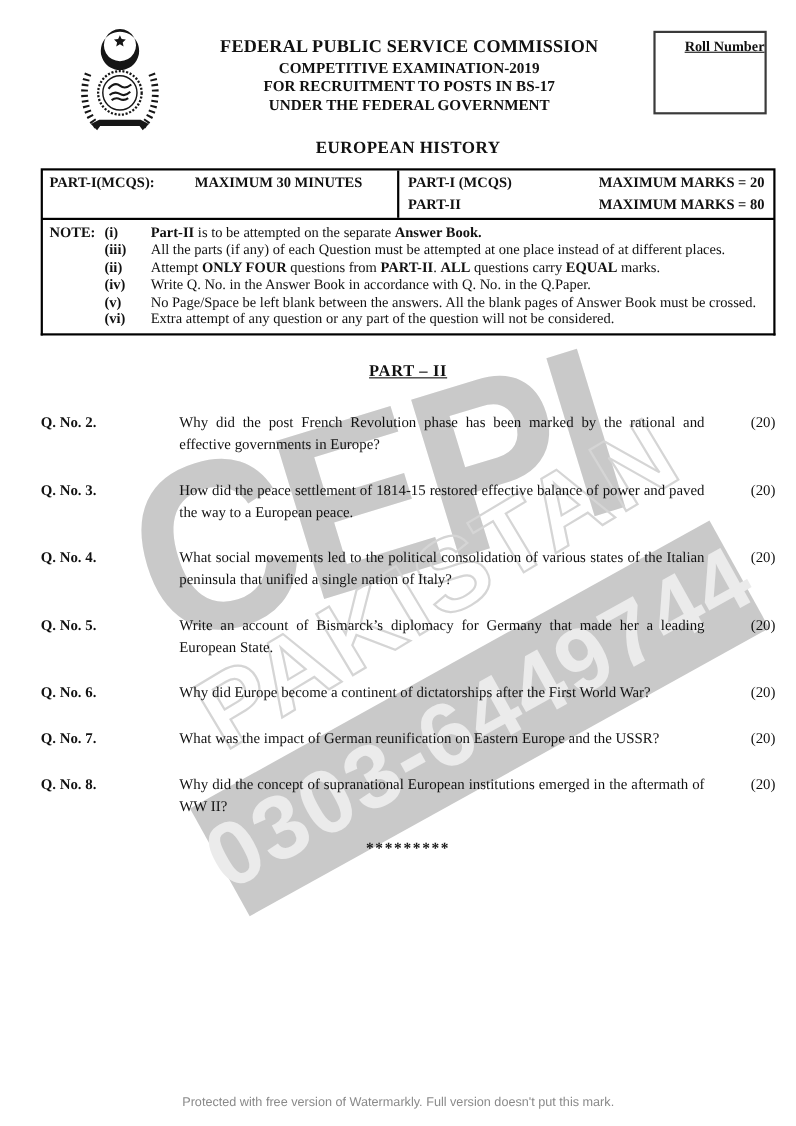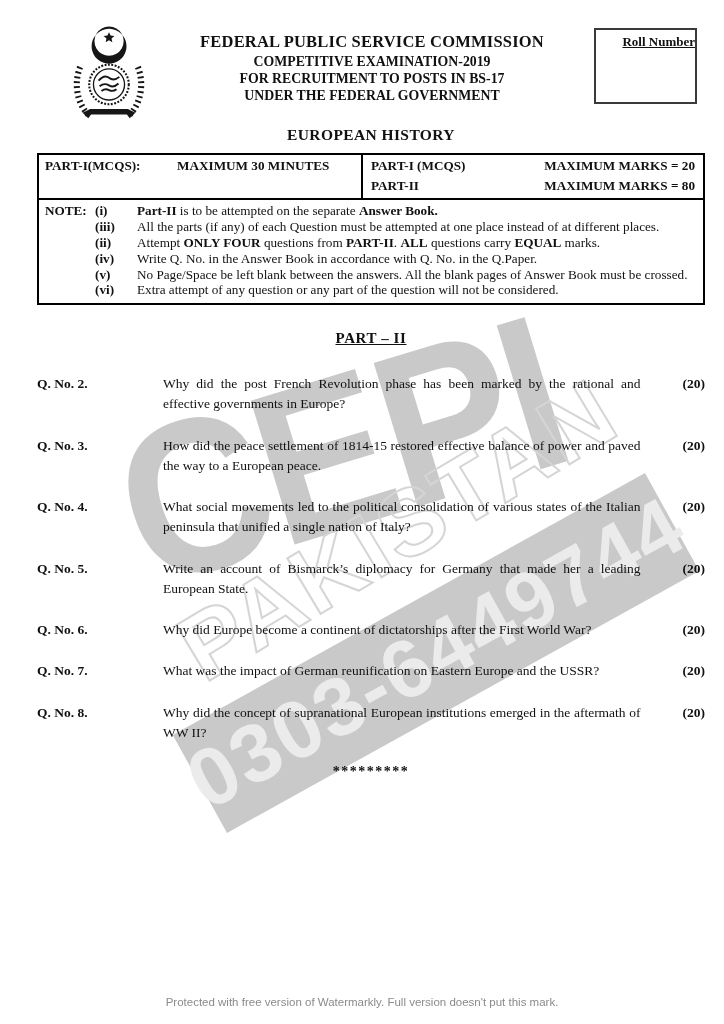--- a/index.html
+++ b/index.html
@@ -62,21 +62,21 @@
   .note-num{width:42px;font-weight:bold;flex-shrink:0;}
   .note-text{flex:1;text-align:justify;}
   .note-text b{font-weight:bold;}
   
   .part-title{text-align:center;font-size:15px;font-weight:bold;text-decoration:underline;letter-spacing:.6px;margin-top:25px;}
   
   .questions{margin-top:27px;}
   .q-row{display:flex;margin-bottom:21px;font-size:13.5px;line-height:1.5;gap:36px;}
   .q-label{width:90px;font-weight:bold;flex-shrink:0;}
   .q-text{width:517px;text-align:justify;}
-  .q-marks{flex:1;text-align:center;font-weight:bold;padding-left:6px;white-space:nowrap;}
+  .q-marks{flex:1;text-align:center;font-weight:normal;padding-left:6px;white-space:nowrap;}
   .stars{text-align:center;font-weight:bold;font-size:14px;letter-spacing:1.5px;margin-top:2px;}
   
   .footer{
     position:absolute;left:0;right:0;bottom:16px;text-align:center;z-index:1;
     font-family:"Liberation Sans","DejaVu Sans",sans-serif;font-size:11.5px;color:#8a8a8a;
   }
 </style>
 </head>
 <body>
 

